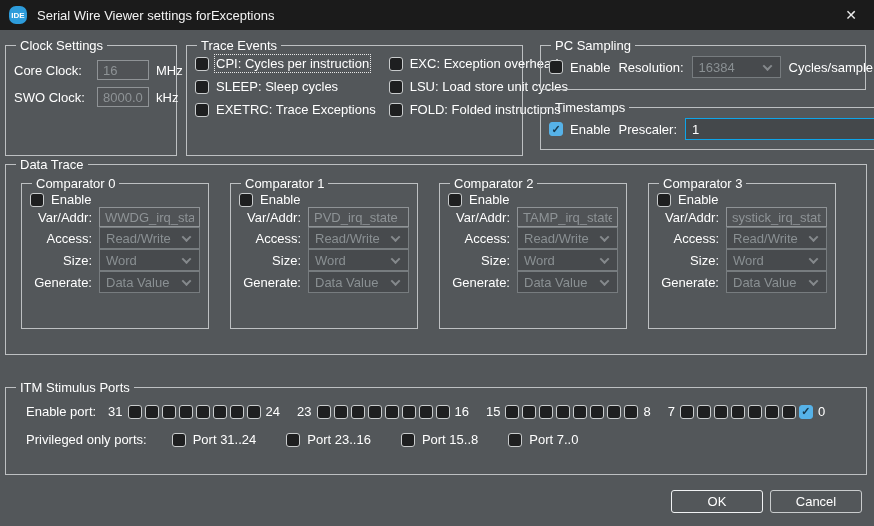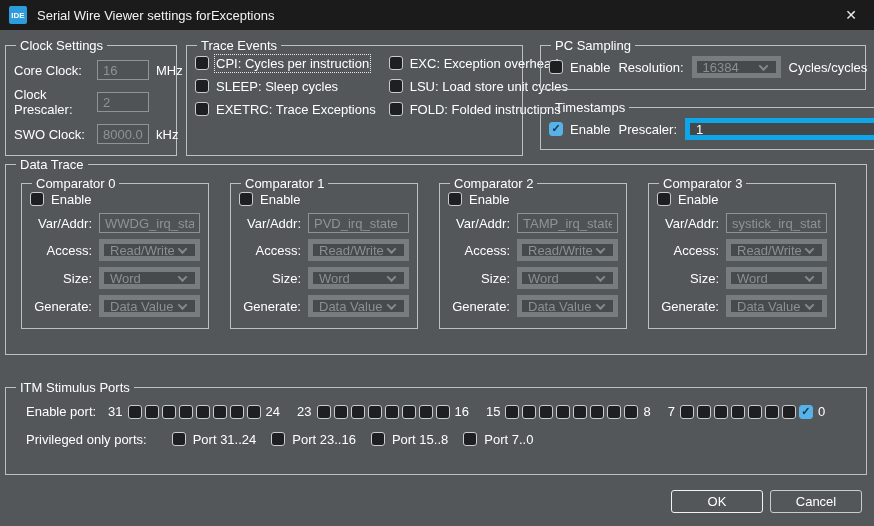--- a/index.html
+++ b/index.html
@@ -14,21 +14,21 @@
   .window { width: 874px; height: 526px; position: relative; outline: 1px solid #222; }
 
   
   .titlebar {
     height: 30px; background: #1B1B1B; display: flex; align-items: center;
     padding-left: 9px;
   }
   .app-icon {
     width: 18px; height: 18px; background: #2D9CDB; color: #fff;
     font-size: 8px; font-weight: bold; letter-spacing: 0;
-    display: flex; align-items: center; justify-content: center; border-radius: 2px;
+    display: flex; align-items: center; justify-content: center; border-radius: 7px;
     flex: none;
   }
   .title { margin-left: 10px; font-size: 13px; color: #F2F2F2; }
   .close-btn {
     margin-left: auto; width: 46px; height: 30px; display: flex;
     align-items: center; justify-content: center; color: #ECECEC; font-size: 14px;
     cursor: default;
   }
 
   
@@ -47,32 +47,32 @@
 
   
   .cb {
     width: 14px; height: 14px; border-radius: 3px; flex: none;
     background: #1E1F20; border: 1px solid #C9CCCD; display: inline-flex;
     align-items: center; justify-content: center;
   }
   .cb.checked { background: #56B2E8; border-color: #56B2E8; }
   .cb .tick { color: #17374B; font-size: 11px; font-weight: bold; line-height: 1; }
 
-  .cbrow { display: flex; align-items: flex-start; gap: 7px; }
+  .cbrow { display: flex; align-items: center; gap: 7px; }
   .cblabel { white-space: nowrap; }
   .cblabel.focusring { outline: 1px dotted #E8E8E8; outline-offset: 1px; }
 
   .txt {
     background: #505356; border: 1px solid #8F9396; color: #8E9396;
     height: 20px; font: inherit; padding: 0 5px;
   }
 
   .select {
     display: flex; align-items: center; justify-content: space-between;
-    height: 22px; background: #44484B; border: 5px solid #0ea5e9; color: #FFFFFF;
+    height: 22px; background: #44484B; border: 1px solid #0ea5e9; color: #FFFFFF;
   }
   .select .selval { padding-left: 6px; white-space: nowrap; overflow: hidden; }
   .chev {
     width: 7px; height: 7px; border-right: 2px solid #C2C5C7; border-bottom: 2px solid #C2C5C7;
     transform: rotate(45deg) translate(-1px,-1px); margin-right: 9px; flex: none;
   }
   .select.disabled { background: #474A4D; border-color: #777C7F; color: #8A9093; }
   .select.disabled .chev { border-color: #85898C; }
 
   
@@ -92,21 +92,21 @@
   .res-select { width: 89px; flex: none; }
   .pre-select { flex: 1; margin-right: 1px; }
 
   
   .comps { display: flex; gap: 21px; padding: 4px 0 0 7px; }
   fieldset.comp {
     position: static; width: 186px; height: 153px; flex: none;
     border: 1px solid #BDC0C2; padding: 0 8px 6px 8px;
   }
   .comp .cbrow { margin-top: 1px; }
-  .frow { display: flex; align-items: center; margin-top: 6px; }
+  .frow { display: flex; align-items: center; }
   .flabel { width: 62px; text-align: right; margin-right: 7px; flex: none; white-space: nowrap; }
   .varinput { width: 101px; flex: none; }
   .cselect { width: 101px; flex: none; }
 
   
   .itmrow { display: flex; align-items: center; margin: 9px 0 0 12px; }
   .itmrow2 { display: flex; align-items: center; margin: 13px 0 0 12px; gap: 15px; }
   .itm-label { margin-right: 10px; white-space: nowrap; }
   .portgroups { display: flex; align-items: center; gap: 13px; }
   .portgroup { display: inline-flex; align-items: center; gap: 3px; }
@@ -133,25 +133,20 @@
     </div>
   </div>
 
   <fieldset class="grp grp-clock">
     <legend>Clock Settings</legend>
     <div>
         <div class="crow">
           <span class="clabel">Core Clock:</span>
           <input class="txt cinput" disabled="" value="16" style="">
           <span class="cunit">MHz</span>
-        </div>
-        <div class="crow">
-          <span class="clabel">Clock Prescaler:</span>
-          <input class="txt cinput" disabled="" value="2" style="">
-          <span class="cunit"></span>
         </div>
         <div class="crow">
           <span class="clabel">SWO Clock:</span>
           <input class="txt cinput" disabled="" value="8000.0" style="">
           <span class="cunit">kHz</span>
         </div>
       </div>
   </fieldset>
 
   <fieldset class="grp grp-trace">
@@ -189,21 +184,21 @@
     <div class="hrow">
       <label class="cbrow">
         <span class="cb"></span>
         <span class="cblabel">Enable</span>
       </label>
       <span>Resolution:</span>
       <div class="select disabled res-select">
         <span class="selval">16384</span>
         <span class="chev"></span>
       </div>
-      <span>Cycles/cycles</span>
+      <span>Cycles/sample</span>
     </div>
   </fieldset>
 
   <fieldset class="grp grp-ts">
     <legend>Timestamps</legend>
     <div class="hrow">
       <label class="cbrow">
         <span class="cb checked">
             <span class="tick">✓</span>
           </span>
@@ -403,21 +398,21 @@
             <span class="cb"></span>
             <span class="cb checked">
               <span class="tick">✓</span>
             </span>
             <span class="portnum">0</span>
           </span>
         </div>
     </div>
     <div class="itmrow2">
       <span class="itm-label">Privileged only ports:</span>
-      <div class="cbrow" style="gap:15px">
+      <div class="cbrow" style="gap:30px">
           <label class="cbrow">
             <span class="cb"></span>
             <span class="cblabel">Port 31..24</span>
           </label>
           <label class="cbrow">
             <span class="cb"></span>
             <span class="cblabel">Port 23..16</span>
           </label>
           <label class="cbrow">
             <span class="cb"></span>

